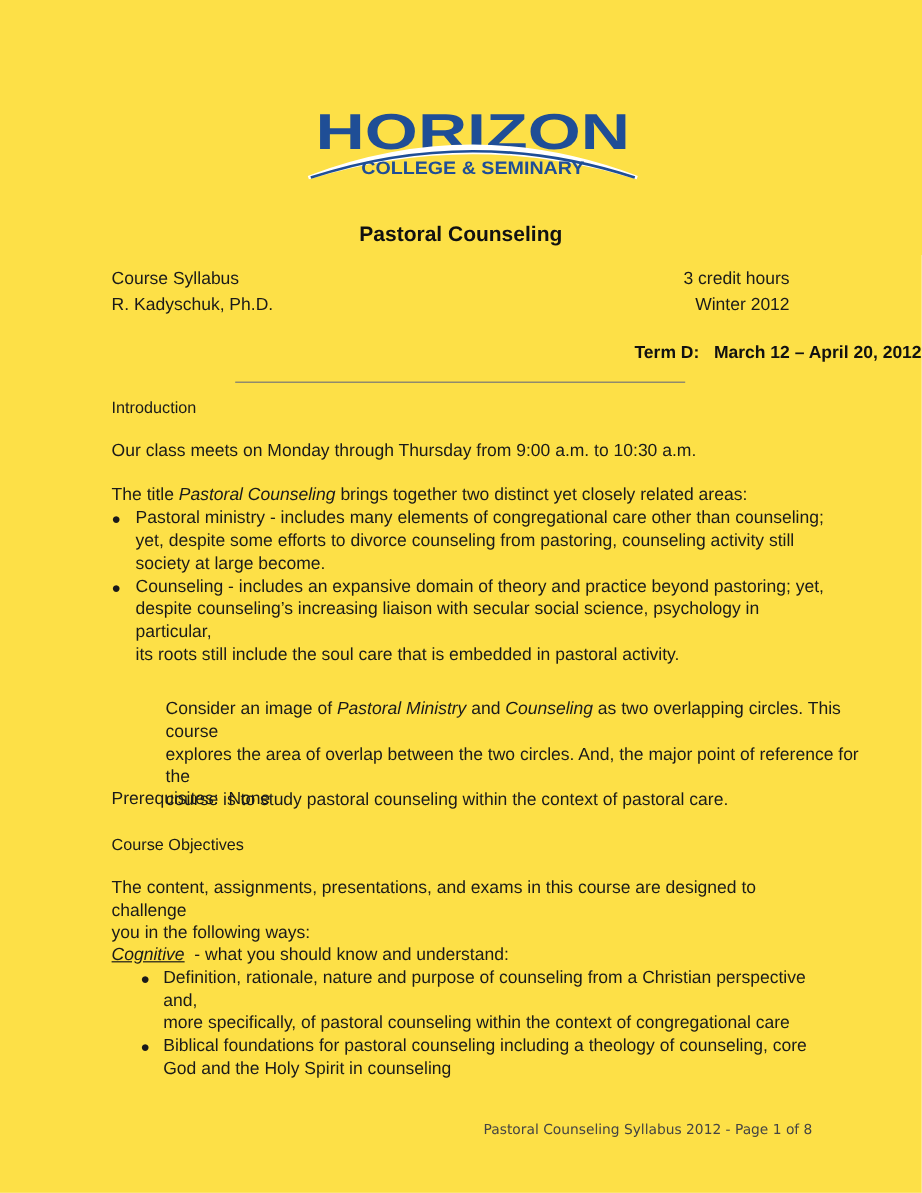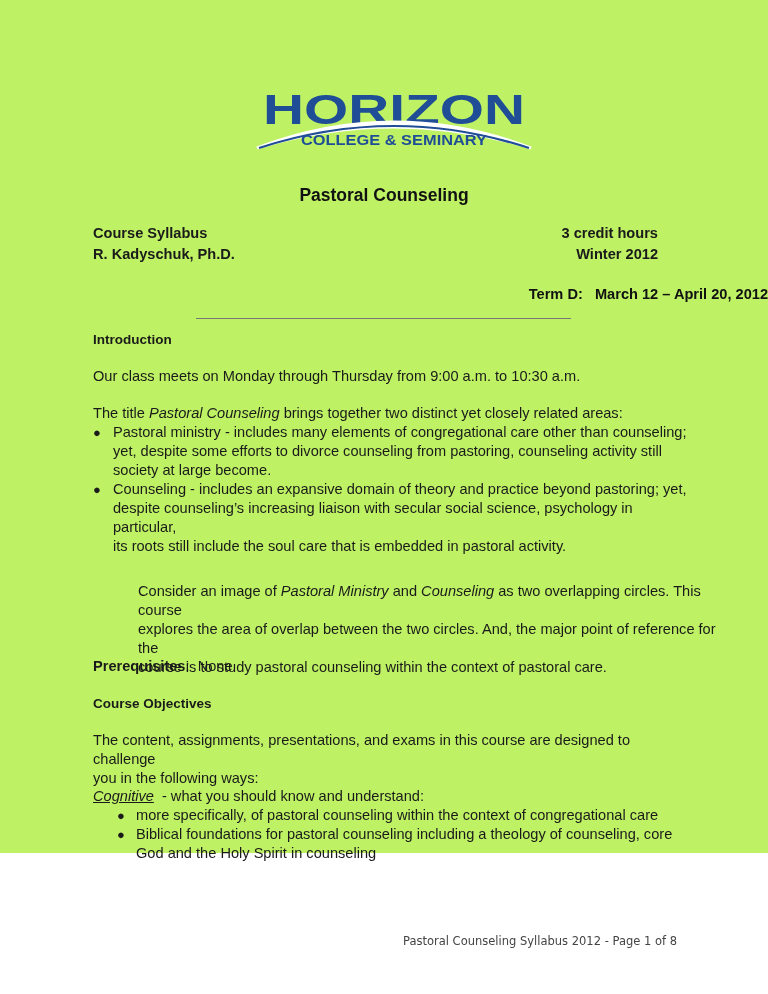--- a/index.html
+++ b/index.html
@@ -1,22 +1,22 @@
 <!DOCTYPE html>
 <html><head>
 <meta charset="utf-8">
 <style>
   html, body { margin:0; padding:0; background:#ffffff; }
   body { width:768px; height:994px; position:relative; overflow:hidden;
          font-family:"Liberation Sans", sans-serif; color:#111; }
-  .page { position:absolute; left:0; top:0; width:768px; height:853px; background:#bef264; }
+  .page { position:absolute; left:0; top:0; width:768px; height:994px; background:#fde047; }
   .logo { position:absolute; left:255px; top:88px; width:278px; height:64px; }
   .abs { position:absolute; white-space:nowrap; }
   .txt { font-size:14.6px; line-height:20px; color:#1a1a1a; }
-  .bold { font-weight:bold; }
+  .bold { font-weight:normal; }
   .title { left:0; width:768px; text-align:center; top:185px; font-size:17.5px; font-weight:bold; color:#111; }
   .term { left:0; width:768px; text-align:center; top:286px; font-size:14.6px; font-weight:bold; }
   .divider { position:absolute; left:196px; top:318px; width:375px; height:1px; border-top:1.5px solid #777; }
   .right { text-align:right; }
   .para { position:absolute; left:93px; width:580px; font-size:14.6px; line-height:19px; color:#1a1a1a; }
   .blist { position:absolute; margin:0; padding:0; list-style:none; font-size:14.6px; line-height:19px; color:#1a1a1a; }
   .blist li { position:relative; }
   .bullet { position:absolute; font-size:13px; }
   .footer { position:absolute; top:934px; right:91px; font-family:"DejaVu Sans", sans-serif; font-size:11.5px; color:#444; white-space:nowrap; }
   em { font-style:italic; }
@@ -82,20 +82,21 @@
     <div>you in the following ways:</div>
   </div>
 
   <div class="para" style="top:787px;">
     <span class="ul">Cognitive</span><span style="white-space:pre;">  - what you should know and understand:</span>
   </div>
 
   <ul class="blist" style="left:117px; top:806px; width:580px;">
     <li style="padding-left:19px;">
       <span class="bullet" style="left:0;">●</span>
+      <div>Definition, rationale, nature and purpose of counseling from a Christian perspective and,</div>
       <div>more specifically, of pastoral counseling within the context of congregational care</div>
     </li>
     <li style="padding-left:19px;">
       <span class="bullet" style="left:0;">●</span>
       <div>Biblical foundations for pastoral counseling including a theology of counseling, core</div>
       <div>God and the Holy Spirit in counseling</div>
     </li>
   </ul>
 
   <div class="footer">Pastoral Counseling Syllabus 2012 - Page 1 of 8</div>

